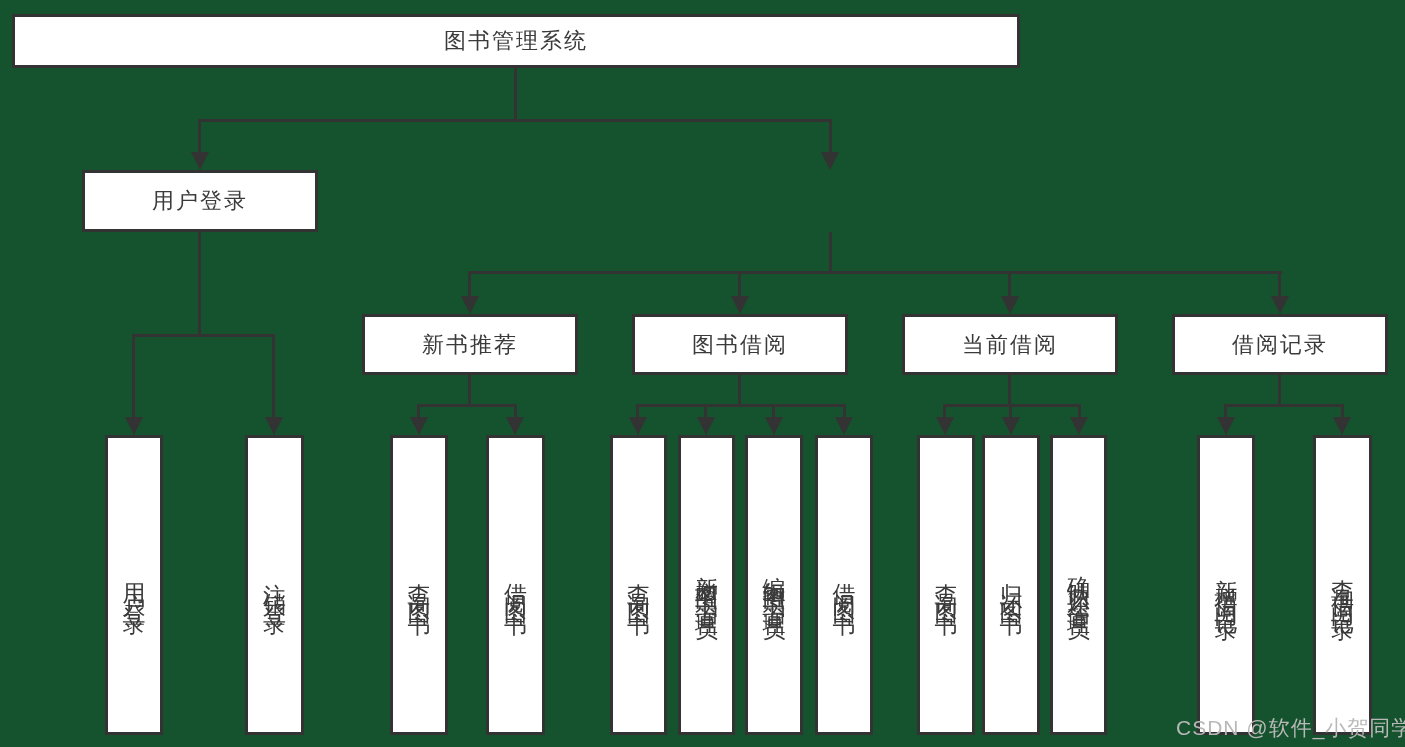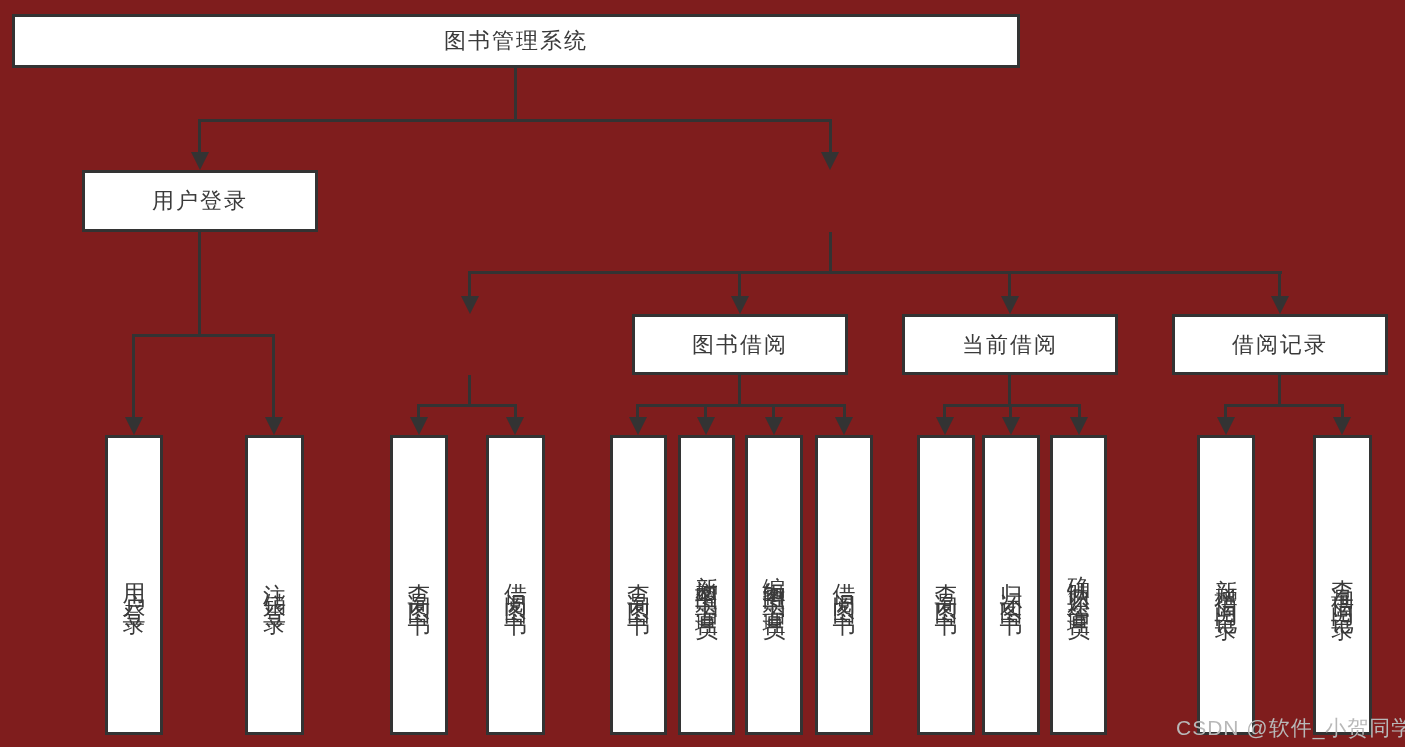--- a/index.html
+++ b/index.html
@@ -1,20 +1,20 @@
 <!DOCTYPE html>
 <html><head>
 <meta charset="utf-8">
 <style>
   html, body { margin: 0; padding: 0; background: #ffffff; }
   #stage {
     position: relative;
     width: 1405px;
     height: 747px;
-    background: #7f1d1d;
+    background: #14532d;
     overflow: hidden;
     font-family: "Liberation Sans", "DejaVu Sans", sans-serif;
     color: #3a3a3a;
   }
   
   .seg {
     position: absolute;
     background: #333333;
   }
   .arrow {
@@ -135,20 +135,23 @@
   <div class="arrow" style="left:1333px; top:417px;"></div>
 
   <div class="box" style="left:12px; top:14px; width:1008px; height:54px;">
     <span>图书管理系统</span>
   </div>
 
   <div class="box" style="left:82px; top:170px; width:236px; height:62px;">
     <span>用户登录</span>
   </div>
 
+  <div class="box" style="left:362px; top:314px; width:216px; height:61px;">
+    <span>新书推荐</span>
+  </div>
   <div class="box" style="left:632px; top:314px; width:216px; height:61px;">
     <span>图书借阅</span>
   </div>
   <div class="box" style="left:902px; top:314px; width:216px; height:61px;">
     <span>当前借阅</span>
   </div>
   <div class="box" style="left:1172px; top:314px; width:216px; height:61px;">
     <span>借阅记录</span>
   </div>
 

